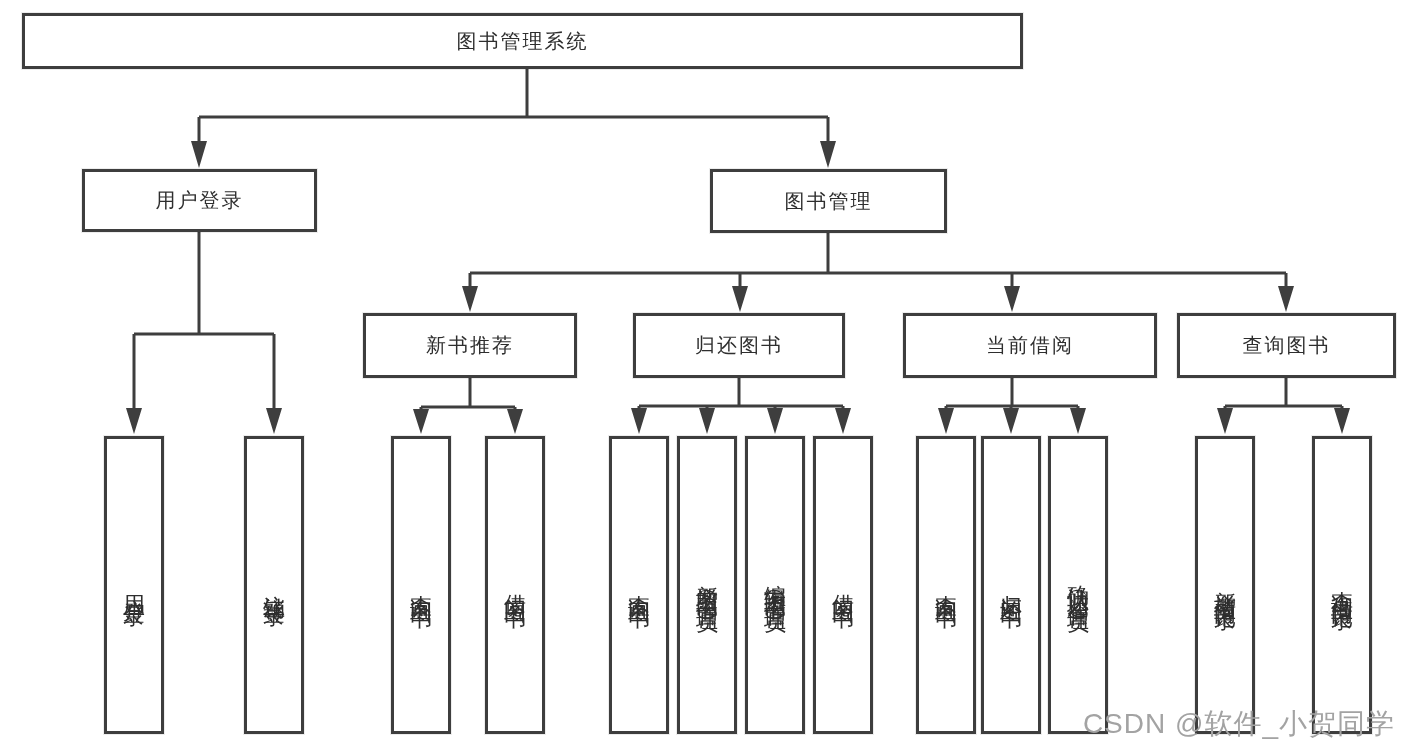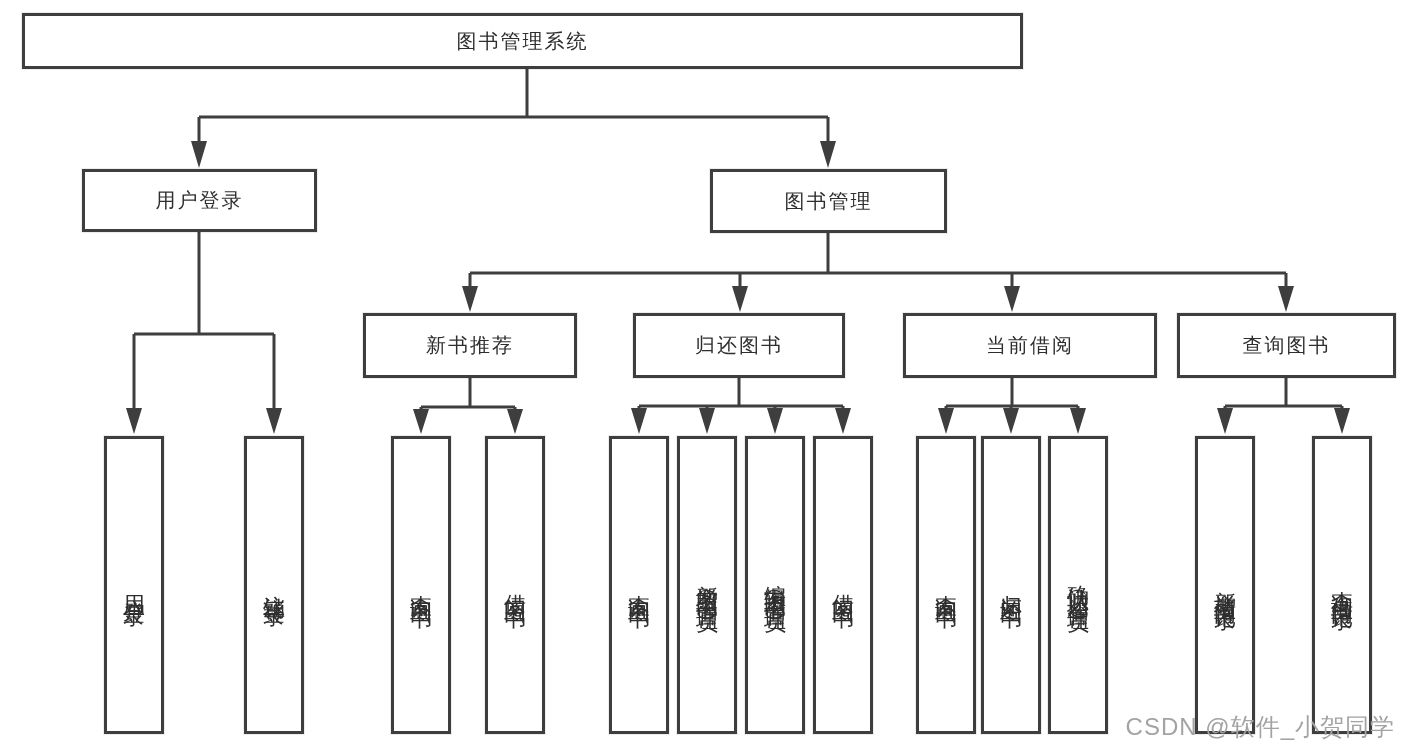--- a/index.html
+++ b/index.html
@@ -54,21 +54,21 @@
   .v-label {
     writing-mode: vertical-rl;
     font-size: 22px;
     letter-spacing: 4px;
     line-height: 1.0;
   }
   .watermark {
     position: absolute;
     right: 10px;
     bottom: 4px;
-    font-size: 24px;
+    font-size: 28px;
     letter-spacing: 1px;
     color: var(--watermark);
     z-index: 5;
     white-space: nowrap;
   }
 </style>
 </head>
 <body>
 
 <div class="canvas">

